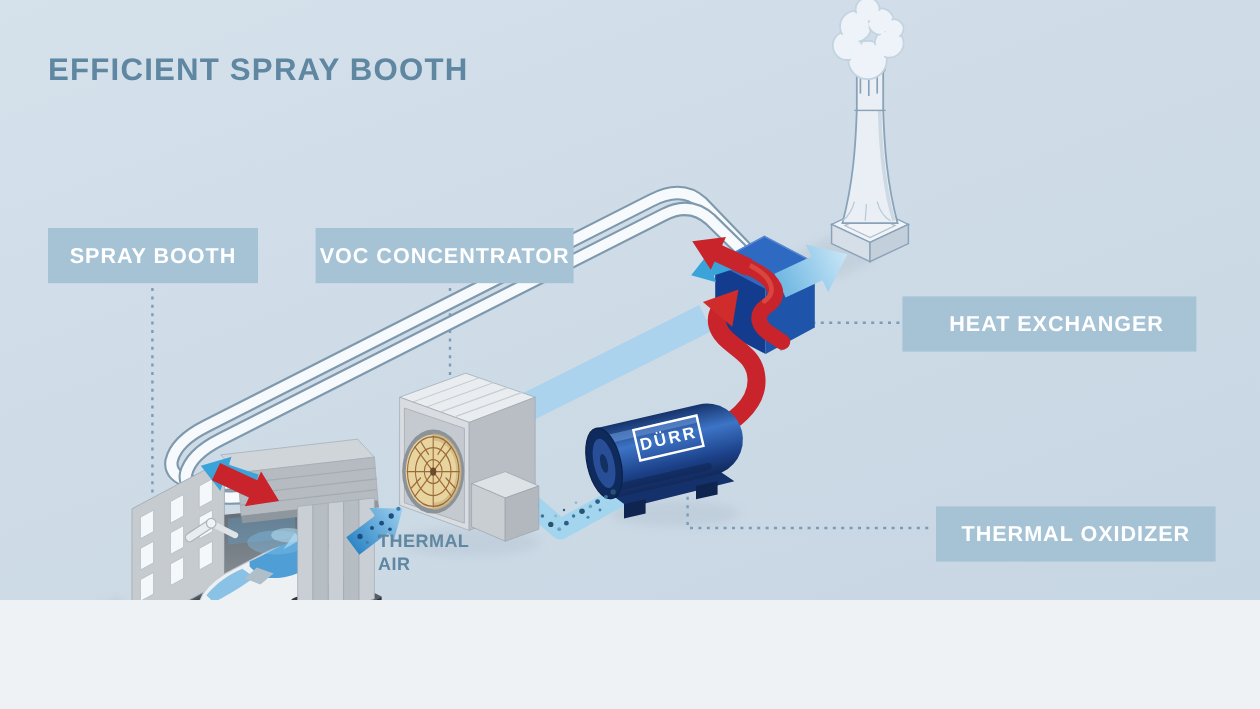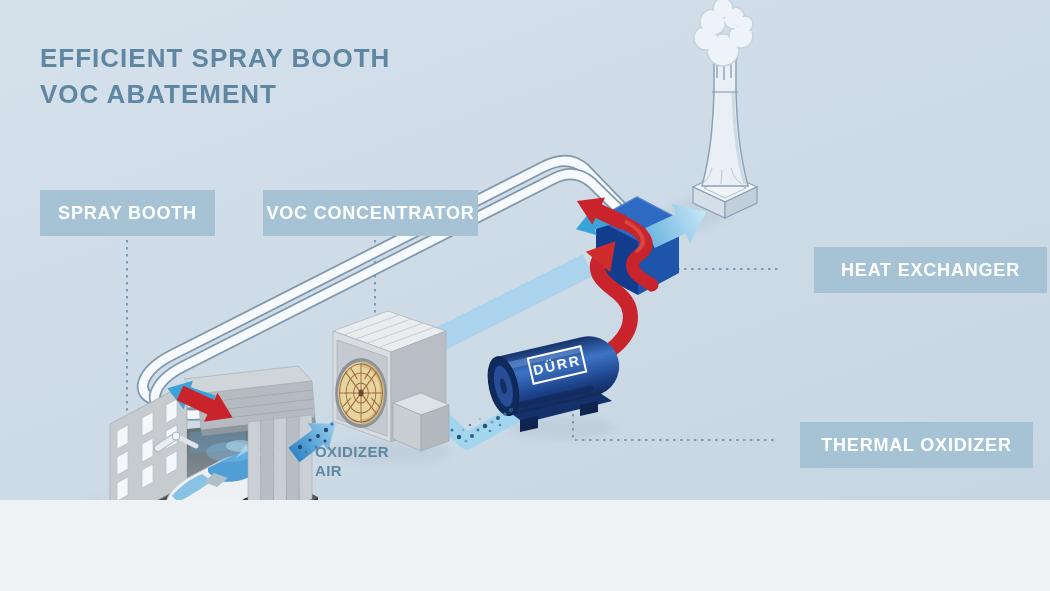--- a/index.html
+++ b/index.html
@@ -14,22 +14,22 @@
     font-size:26px;font-weight:bold;letter-spacing:1px;line-height:36px;
     color:var(--title_text,#5f87a2);
   }
   .badge{
     position:absolute;height:46px;display:flex;align-items:center;justify-content:center;
     background:var(--label_background,#a6c3d6);color:var(--label_text,#fff);
     font-size:18px;font-weight:bold;letter-spacing:.8px;white-space:nowrap;
   }
   .badge-spray{left:40px;top:190px;width:175px;}
   .badge-voc{left:263px;top:190px;width:215px;}
-  .badge-heat{left:814px;top:247px;width:233px;}
-  .badge-thermal{left:800px;top:422px;width:233px;}
+  .badge-heat{left:752px;top:247px;width:233px;padding-left:12px;}
+  .badge-thermal{left:780px;top:422px;width:233px;}
   .note{
     position:absolute;color:var(--annotation_text,#5f87a2);
     font-size:15px;font-weight:bold;letter-spacing:.4px;line-height:19px;white-space:nowrap;
   }
   .note-process{left:315px;top:442px;}
   .note-concentrated{left:407px;top:455px;}
   .durr-logo{
     position:absolute;left:529px;top:351px;width:56px;height:28px;
     transform:rotate(-13deg);border:2px solid #fff;box-sizing:border-box;
     display:flex;align-items:center;justify-content:center;
@@ -313,27 +313,26 @@
       <circle cx="316" cy="447" r="1.3" fill="#3f7fae"></circle>
           <circle cx="326" cy="430" r="2.2" fill="#1c4d7c"></circle>
       <circle cx="325" cy="441" r="1.5" fill="#1c4d7c"></circle>
           <circle cx="332" cy="424" r="1.8" fill="#3f7fae"></circle>
     </g>
   </g>
 </svg>
 
   <div class="title">
     <div>EFFICIENT SPRAY BOOTH</div>
-    <div>VOC ABATEMENT</div>
   </div>
 
   <div class="badge badge-voc">VOC CONCENTRATOR</div>
   <div class="badge badge-spray">SPRAY BOOTH</div>
   <div class="badge badge-heat">HEAT EXCHANGER</div>
   <div class="badge badge-thermal">THERMAL OXIDIZER</div>
 
   <div class="note note-process">
-    <div>OXIDIZER</div>
+    <div>THERMAL</div>
     <div>AIR</div>
   </div>
 
   <div class="durr-logo">DÜRR</div>
 </div>
 
 </body></html>

